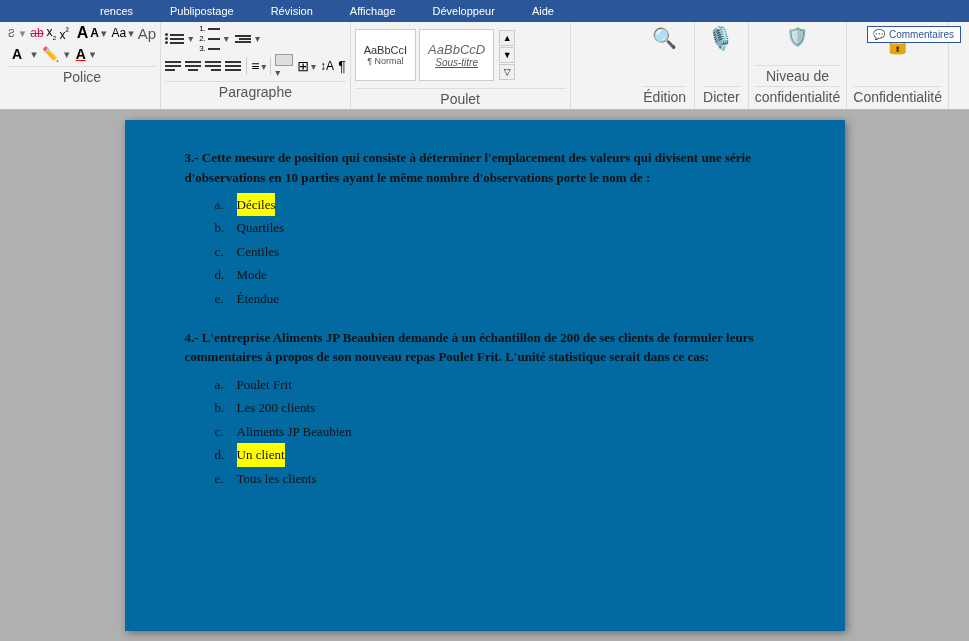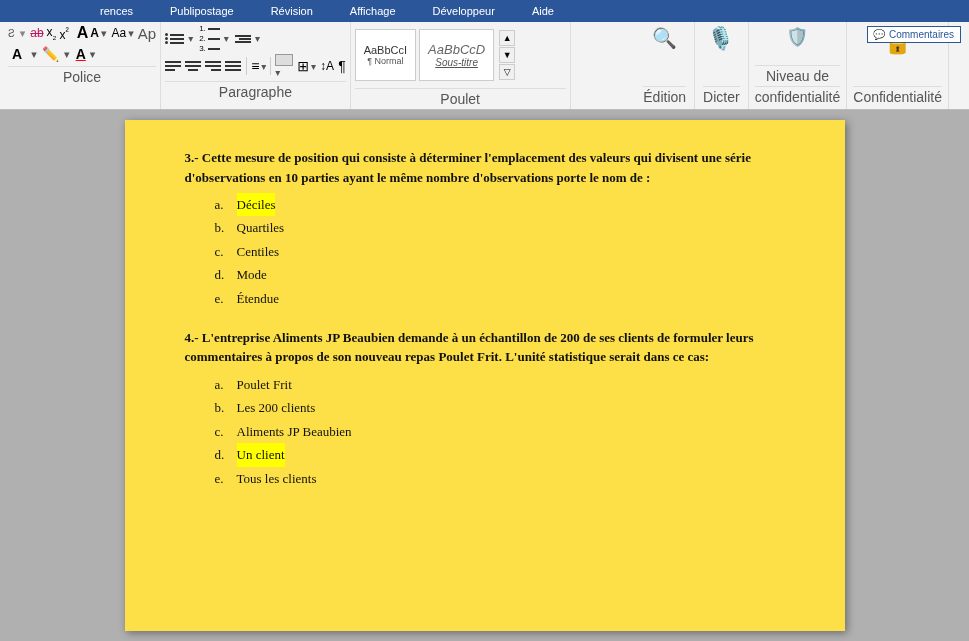--- a/index.html
+++ b/index.html
@@ -148,21 +148,21 @@
     .document-area {
       background: #b0b0b0;
       height: calc(641px - 110px);
       display: flex;
       justify-content: center;
       padding: 10px 20px;
       overflow: hidden;
     }
 
     .doc-page {
-      background: #fde047;
+      background: #0369a1;
       width: 720px;
       min-height: 480px;
       box-shadow: 2px 2px 8px rgba(0,0,0,0.4);
       padding: 28px 50px 20px 60px;
       font-family: 'Times New Roman', Times, serif;
       font-size: 13px;
       color: #111;
     }
 
     .question-block {

